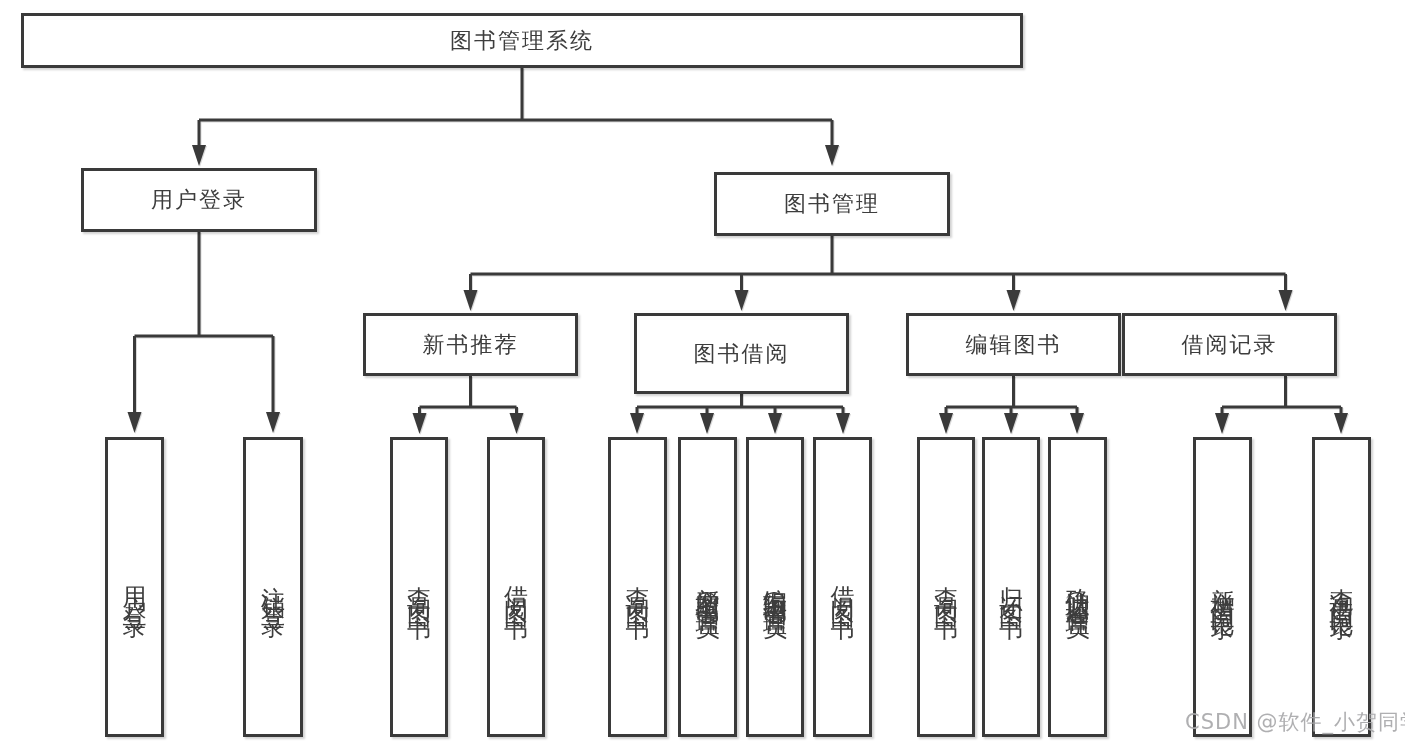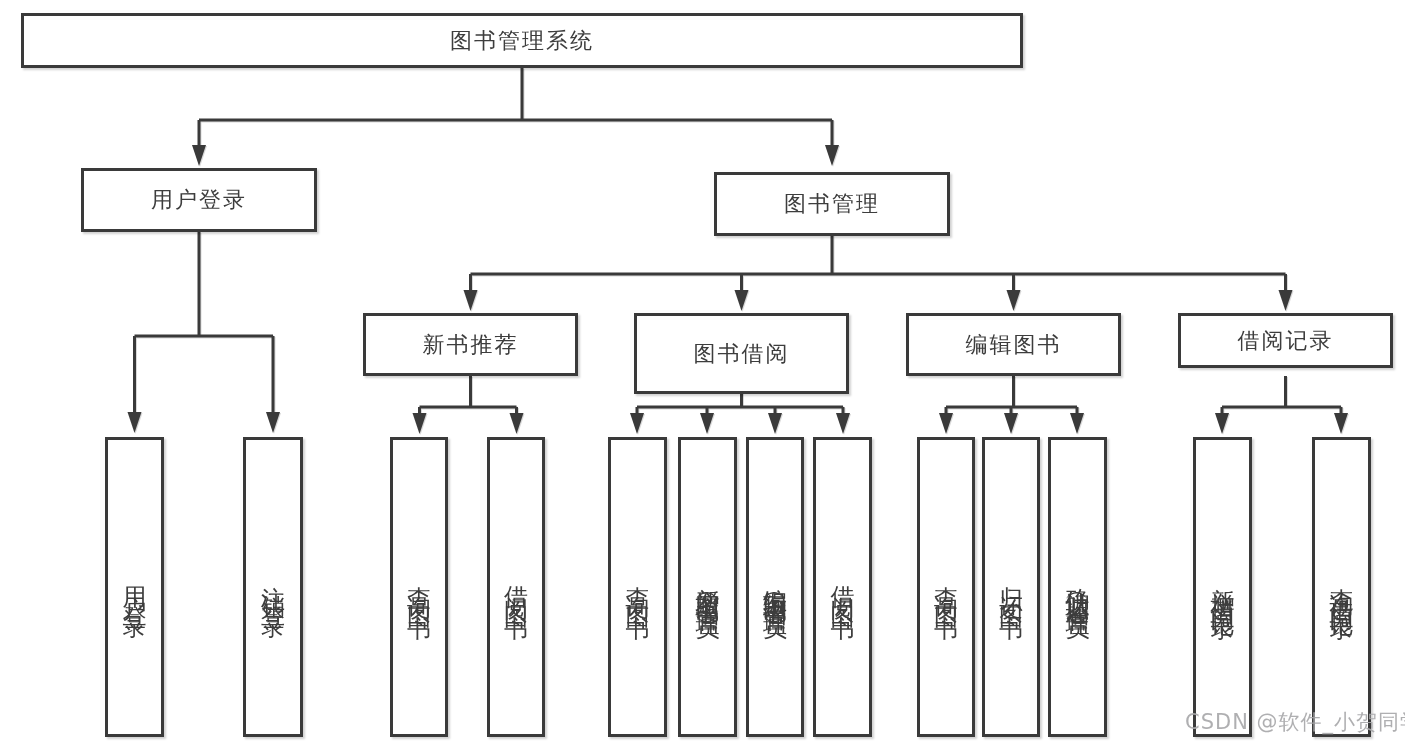--- a/index.html
+++ b/index.html
@@ -96,21 +96,21 @@
   </svg>
 
   <div class="node hbox" style="left:21px; top:13px; width:1002px; height:55px;">图书管理系统</div>
 
   <div class="node hbox" style="left:81px; top:168px; width:236px; height:64px;">用户登录</div>
   <div class="node hbox" style="left:714px; top:172px; width:236px; height:64px;">图书管理</div>
 
   <div class="node hbox" style="left:363px; top:313px; width:215px; height:63px;">新书推荐</div>
   <div class="node hbox" style="left:634px; top:313px; width:215px; height:81px;">图书借阅</div>
   <div class="node hbox" style="left:906px; top:313px; width:215px; height:63px;">编辑图书</div>
-  <div class="node hbox" style="left:1178px; top:313px; width:215px; height:55px;">借阅记录</div>
+  <div class="node hbox" style="left:1122px; top:313px; width:215px; height:63px;">借阅记录</div>
 
   <div class="node vbox gap10" style="left:105px; top:437px; width:59px; height:300px;">用户登录</div>
   <div class="node vbox gap10" style="left:243px; top:437px; width:60px; height:300px;">注销登录</div>
 
   <div class="node vbox gap10" style="left:390px; top:437px; width:58px; height:300px;">查询图书</div>
   <div class="node vbox gap10" style="left:487px; top:437px; width:58px; height:300px;">借阅图书</div>
 
   <div class="node vbox gap10" style="left:608px; top:437px; width:59px; height:300px;">查询图书</div>
   <div class="node vbox gap4" style="left:678px; top:437px; width:59px; height:300px;">新增图书（管理员）</div>
   <div class="node vbox gap4" style="left:746px; top:437px; width:58px; height:300px;">编辑图书（管理员）</div>

